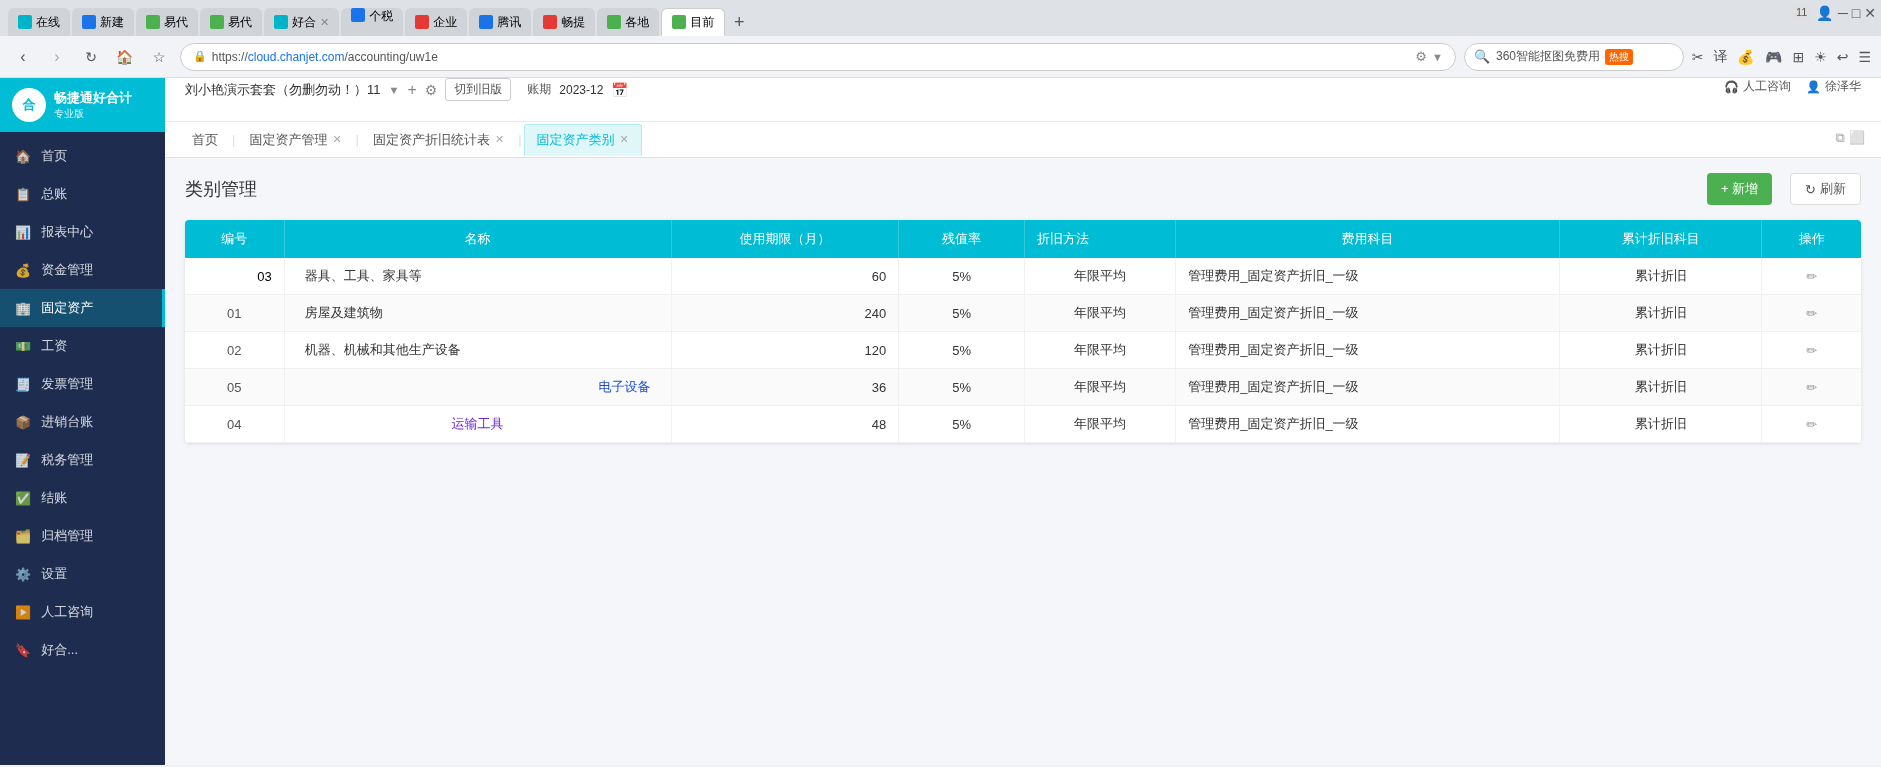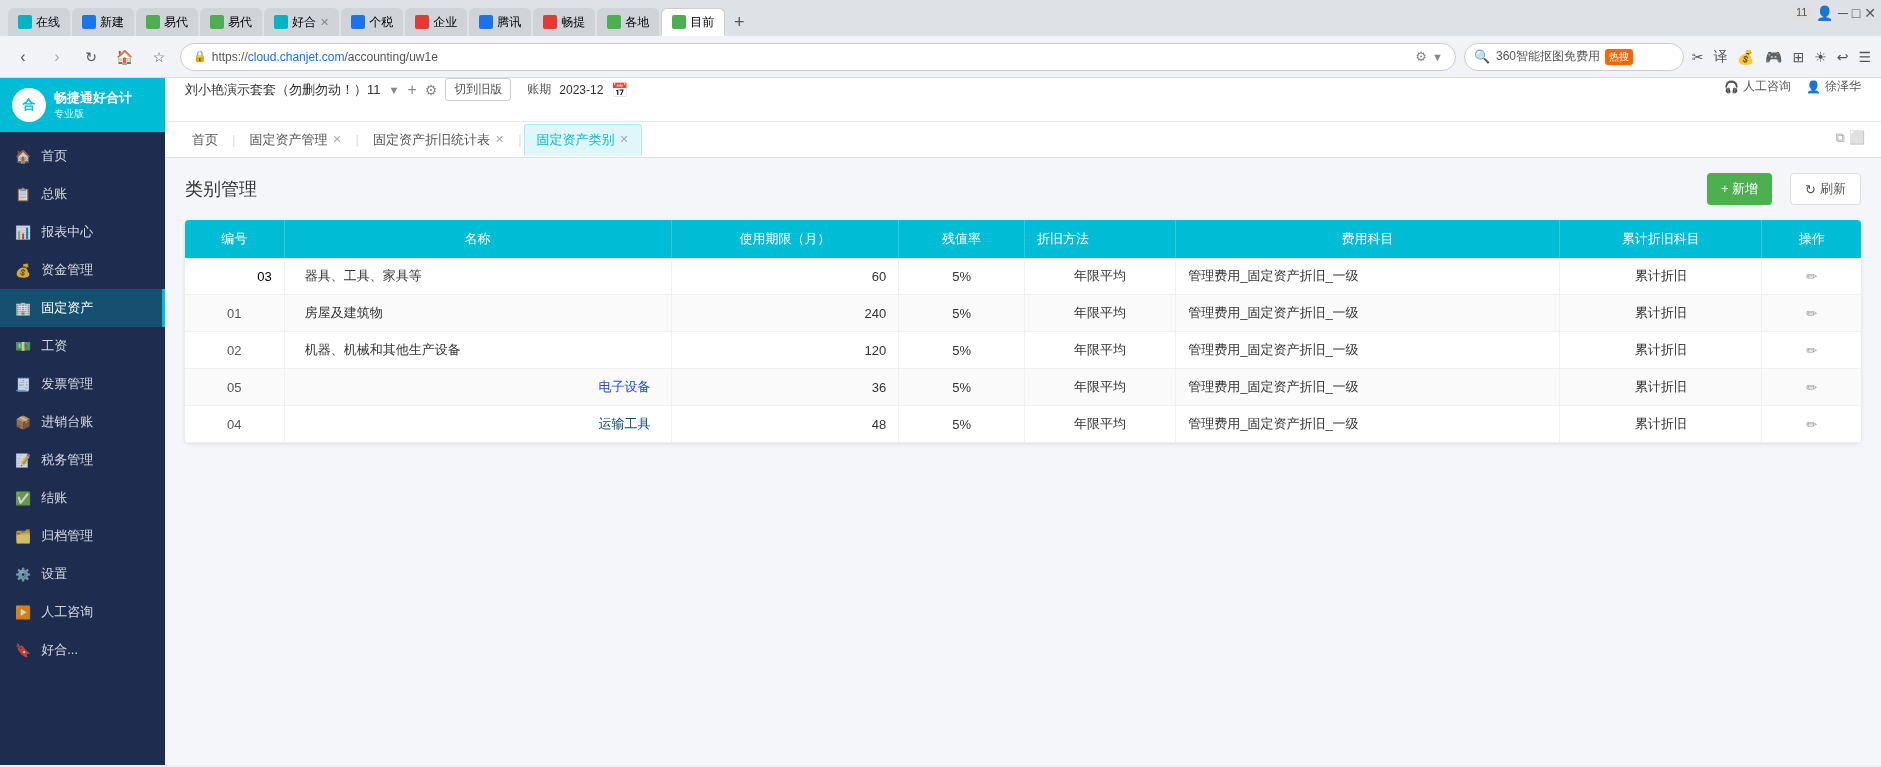--- a/index.html
+++ b/index.html
@@ -23,21 +23,21 @@
   </div>
   <div style="display:flex;align-items:center;height:28px;padding:0 10px;background:#d0d3d8;border-radius:6px 6px 0 0;font-size:12px;gap:4px;cursor:pointer;">
     <span style="width:14px;height:14px;background:#4CAF50;border-radius:2px;display:inline-block;"></span>
     <span>易代</span>
   </div>
   <div style="display:flex;align-items:center;height:28px;padding:0 10px;background:#d0d3d8;border-radius:6px 6px 0 0;font-size:12px;gap:4px;cursor:pointer;">
     <span style="width:14px;height:14px;background:#00b4c8;border-radius:2px;display:inline-block;"></span>
     <span>好合</span>
     <span style="color:#888;font-size:11px;cursor:pointer;">✕</span>
   </div>
-  <div style="display:flex;align-items:center;height:28px;padding:0 10px;background:#d0d3d8;border-radius:6px 6px 0 0;font-size:12px;gap:4px;cursor:pointer;">
+  <div style="display:flex;height:28px;padding:0 10px;background:#d0d3d8;border-radius:6px 6px 0 0;font-size:12px;gap:4px;cursor:pointer;">
     <span style="width:14px;height:14px;background:#1a73e8;border-radius:2px;display:inline-block;"></span>
     <span>个税</span>
   </div>
   <div style="display:flex;align-items:center;height:28px;padding:0 10px;background:#d0d3d8;border-radius:6px 6px 0 0;font-size:12px;gap:4px;cursor:pointer;">
     <span style="width:14px;height:14px;background:#e53935;border-radius:2px;display:inline-block;"></span>
     <span>企业</span>
   </div>
   <div style="display:flex;align-items:center;height:28px;padding:0 10px;background:#d0d3d8;border-radius:6px 6px 0 0;font-size:12px;gap:4px;cursor:pointer;">
     <span style="width:14px;height:14px;background:#1a73e8;border-radius:2px;display:inline-block;"></span>
     <span>腾讯</span>
@@ -293,21 +293,21 @@
     <td style="padding:9px 20px;text-align:right;font-size:13px;color:#1d4ed8;border-right:1px solid #f0f0f0;">电子设备</td>
     <td style="padding:9px 12px;text-align:right;font-size:13px;color:#333;border-right:1px solid #f0f0f0;">36</td>
     <td style="padding:9px 12px;text-align:center;font-size:13px;color:#333;border-right:1px solid #f0f0f0;">5%</td>
     <td style="padding:9px 12px;text-align:center;font-size:13px;color:#333;border-right:1px solid #f0f0f0;">年限平均</td>
     <td style="padding:9px 12px;text-align:left;font-size:13px;color:#333;border-right:1px solid #f0f0f0;">管理费用_固定资产折旧_一级</td>
     <td style="padding:9px 12px;text-align:center;font-size:13px;color:#333;border-right:1px solid #f0f0f0;">累计折旧</td>
     <td style="padding:9px 12px;text-align:center;font-size:13px;color:#999;cursor:pointer;">✏</td>
   </tr>
             <tr style="border-bottom: 1px solid rgb(240, 240, 240); background-color: rgb(255, 255, 255);">
     <td style="padding:9px 12px;text-align:center;font-size:13px;color:#555;border-right:1px solid #f0f0f0;">04</td>
-    <td style="padding:9px 20px;text-align:right;font-size:13px;color:#0c4a6e;border-right:1px solid #f0f0f0;">运输工具</td>
+    <td style="padding:9px 20px;text-align:center;font-size:13px;color:#6d28d9;border-right:1px solid #f0f0f0;">运输工具</td>
     <td style="padding:9px 12px;text-align:right;font-size:13px;color:#333;border-right:1px solid #f0f0f0;">48</td>
     <td style="padding:9px 12px;text-align:center;font-size:13px;color:#333;border-right:1px solid #f0f0f0;">5%</td>
     <td style="padding:9px 12px;text-align:center;font-size:13px;color:#333;border-right:1px solid #f0f0f0;">年限平均</td>
     <td style="padding:9px 12px;text-align:left;font-size:13px;color:#333;border-right:1px solid #f0f0f0;">管理费用_固定资产折旧_一级</td>
     <td style="padding:9px 12px;text-align:center;font-size:13px;color:#333;border-right:1px solid #f0f0f0;">累计折旧</td>
     <td style="padding:9px 12px;text-align:center;font-size:13px;color:#999;cursor:pointer;">✏</td>
   </tr>
           </tbody>
       </table>
     </div>

